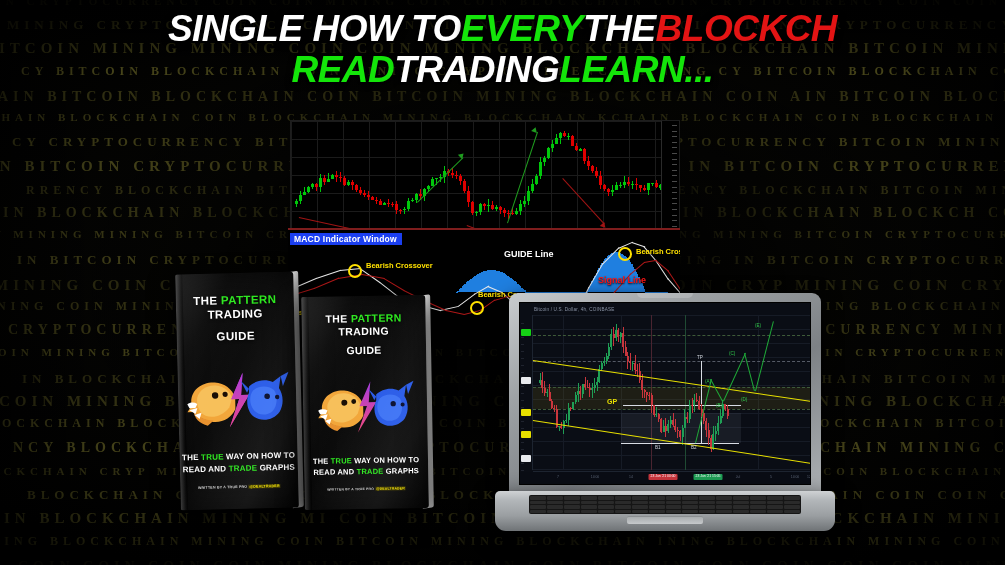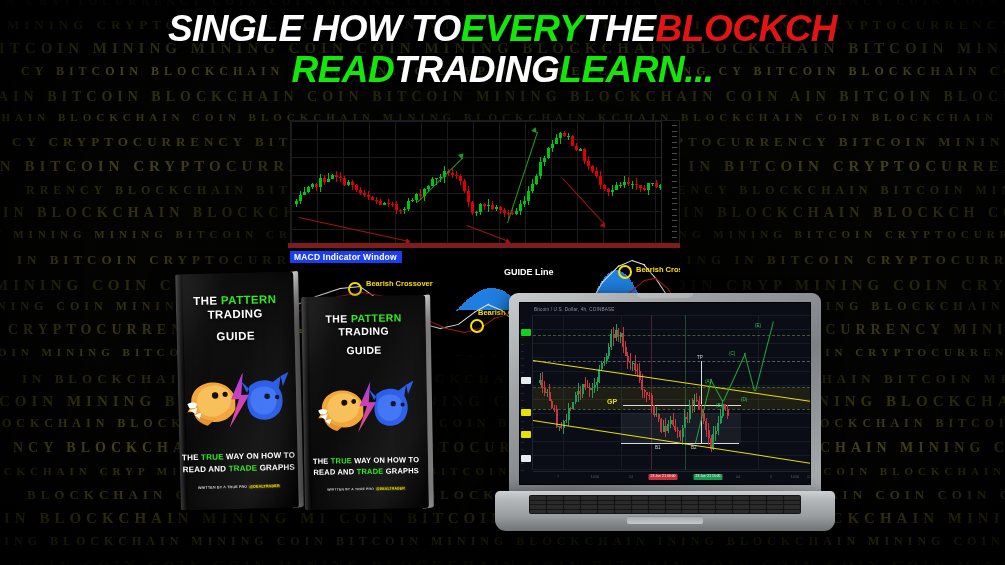--- a/index.html
+++ b/index.html
@@ -71,22 +71,22 @@
     position:absolute; right:0; top:0; bottom:0; width:18px;
     border-left:1px solid #2a2a2a; background:#000;
   }
   #chart-axis-right .tick{
     position:absolute; right:1px; font-size:2.6px; color:#6a6a6a;
     font-family:"Liberation Sans", sans-serif;
   }
 
   
   #macd-panel{
-    position:absolute; left:288px; top:243px; width:392px; height:112px;
-    background:#000; z-index:11; overflow:hidden; border-top:5px solid #7f1d1d;
+    position:absolute; left:288px; top:228px; width:392px; height:112px;
+    background:#000; z-index:11; overflow:hidden; border-top:2px solid #7f1d1d;
   }
   #macd-title{
     position:absolute; left:2px; top:3px;
     background:#1b3ff0; color:#ffffff;
     font-size:8.5px; font-weight:700; padding:1px 5px 1px 4px;
     font-family:"Liberation Sans", sans-serif;
     letter-spacing:.2px; white-space:nowrap; z-index:4;
   }
   .macd-bar{ position:absolute; width:2px; background:#1f7fe0; }
   .macd-line{ position:absolute; height:0; transform-origin:0 0; border-top:1.4px solid #e8e8e8; }

